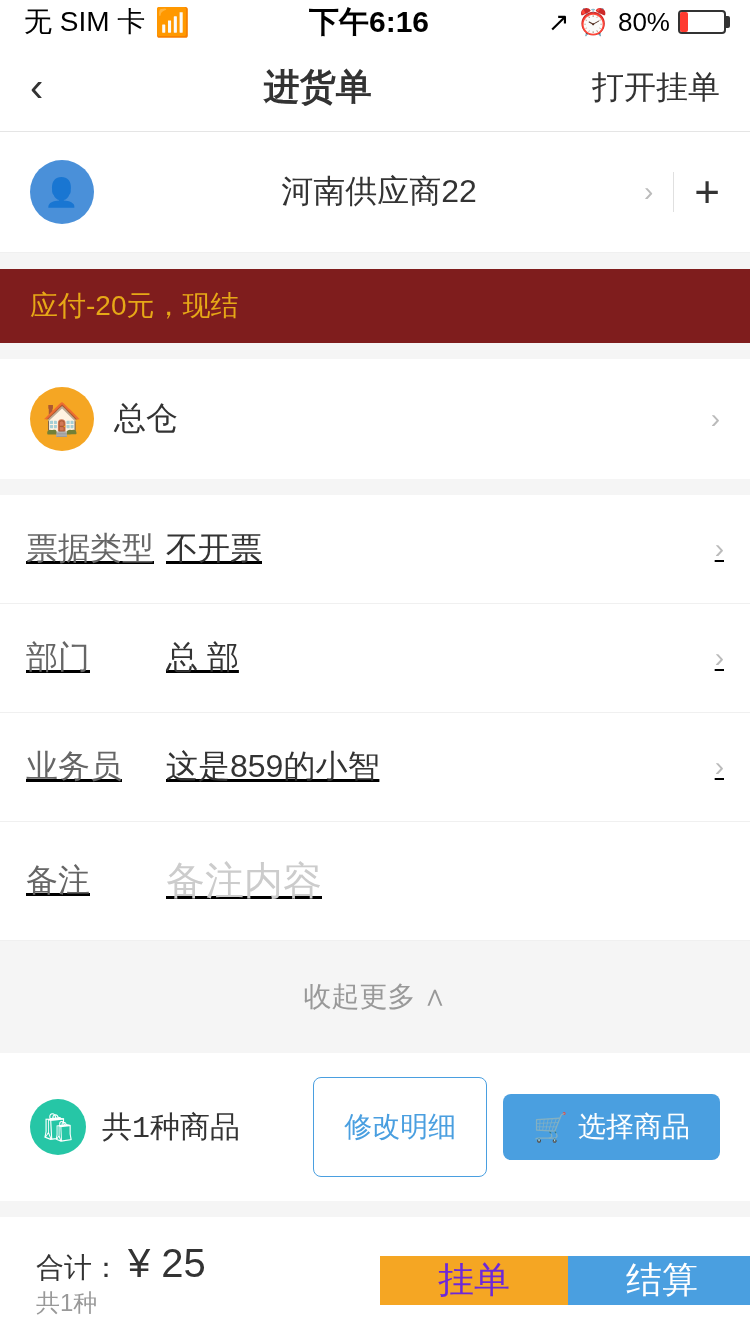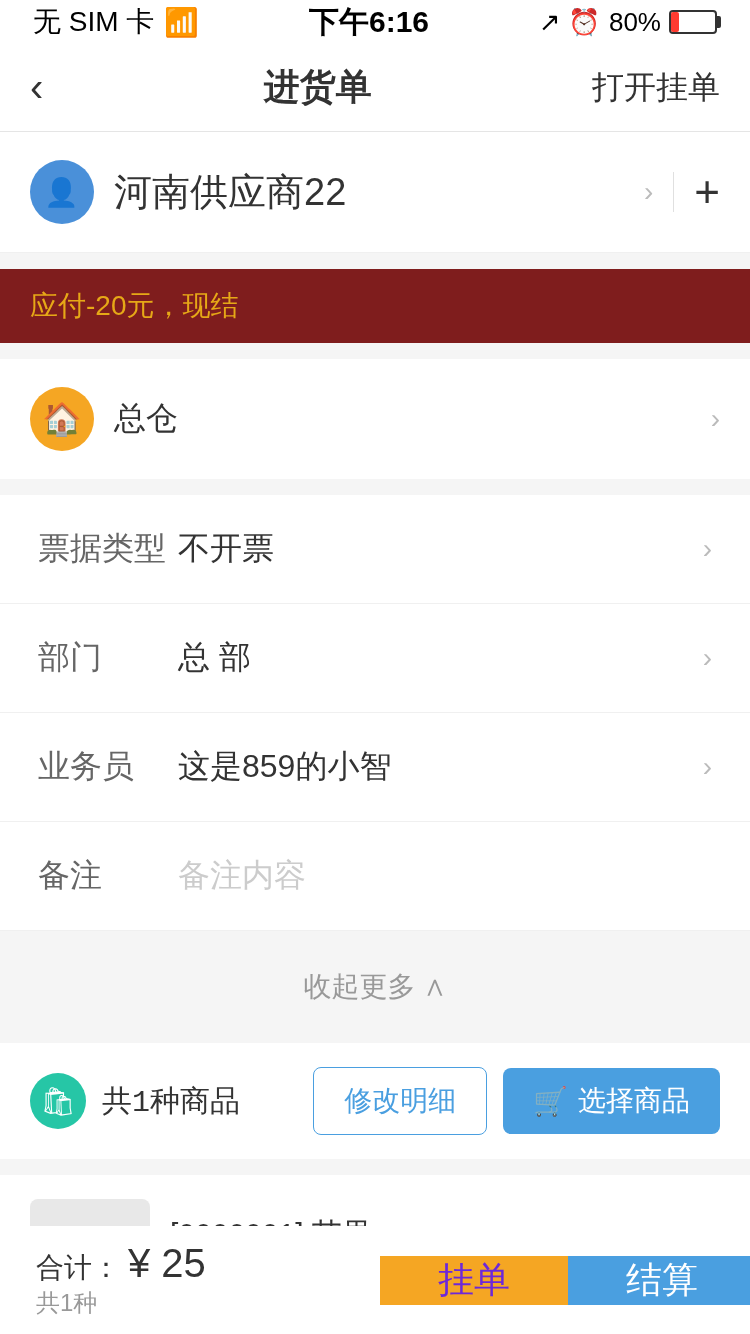--- a/index.html
+++ b/index.html
@@ -13,21 +13,21 @@
       font-size: 32px;
     }
 
     
     .status-bar {
       background: #fff;
       height: 44px;
       display: flex;
       align-items: center;
       justify-content: space-between;
-      padding: 0 33px;
+      padding: 0 24px;
       font-size: 28px;
       font-weight: 500;
     }
     .status-left { display: flex; align-items: center; gap: 10px; }
     .status-center { font-size: 30px; font-weight: 600; }
     .status-right { display: flex; align-items: center; gap: 8px; font-size: 26px; }
     .battery-icon {
       width: 48px; height: 24px; border: 2px solid #333; border-radius: 4px; position: relative;
       display: inline-flex; align-items: center;
     }
@@ -69,21 +69,21 @@
       padding: 28px 30px;
       background: #fff;
       border-bottom: 1px solid #f0f0f0;
     }
     .supplier-avatar {
       width: 64px; height: 64px; border-radius: 50%;
       background: #4a90d9;
       display: flex; align-items: center; justify-content: center;
       color: #fff; font-size: 28px; margin-right: 20px; flex-shrink: 0;
     }
-    .supplier-name { flex: 1; font-size: 38px; color: #333; }
+    .supplier-name { flex: 1; font-size: 32px; color: #333; text-align: center; }
     .supplier-actions { display: flex; align-items: center; gap: 20px; }
     .chevron { color: #bbb; font-size: 28px; }
     .add-btn { color: #333; font-size: 44px; font-weight: 300; }
 
     
     .notice-bar {
       background: #7f1d1d;
       padding: 18px 30px;
       font-size: 28px;
       color: #e6a817;
@@ -103,38 +103,39 @@
       background: #f5a623;
       display: flex; align-items: center; justify-content: center;
       color: #fff; font-size: 32px; margin-right: 20px; flex-shrink: 0;
     }
     .warehouse-name { flex: 1; font-size: 32px; color: #333; }
 
     
     .form-row {
       display: flex;
       align-items: center;
-      padding: 32px 38px;
+      padding: 32px 26px;
       background: #fff;
       border-bottom: 1px solid #f0f0f0;
+      text-decoration: underline;
     }
     .form-label {
       font-size: 32px;
       color: #666;
       width: 140px;
       flex-shrink: 0;
     }
     .form-value {
       flex: 1;
       font-size: 32px;
       color: #333;
     }
     .form-placeholder {
       flex: 1;
-      font-size: 32px;
+      font-size: 39px;
       color: #ccc;
     }
 
     
     .collapse-bar {
       background: #f5f5f5;
       height: 80px;
       display: flex;
       align-items: center;
       justify-content: center;
@@ -156,21 +157,21 @@
       background: #26c6a6;
       display: flex; align-items: center; justify-content: center;
       color: #fff; font-size: 28px; flex-shrink: 0;
     }
     .product-count { flex: 1; font-size: 30px; color: #333; font-family: Liberation Mono, monospace; }
     .btn-outline {
       border: 1px solid #4a9fe0;
       color: #4a9fe0;
       background: #fff;
       border-radius: 8px;
-      padding: 14px 30px;
+      padding: 30px 30px;
       font-size: 28px;
     }
     .btn-primary {
       background: #4a9fe0;
       color: #fff;
       border: none;
       border-radius: 8px;
       padding: 14px 30px;
       font-size: 28px;
       display: flex;

